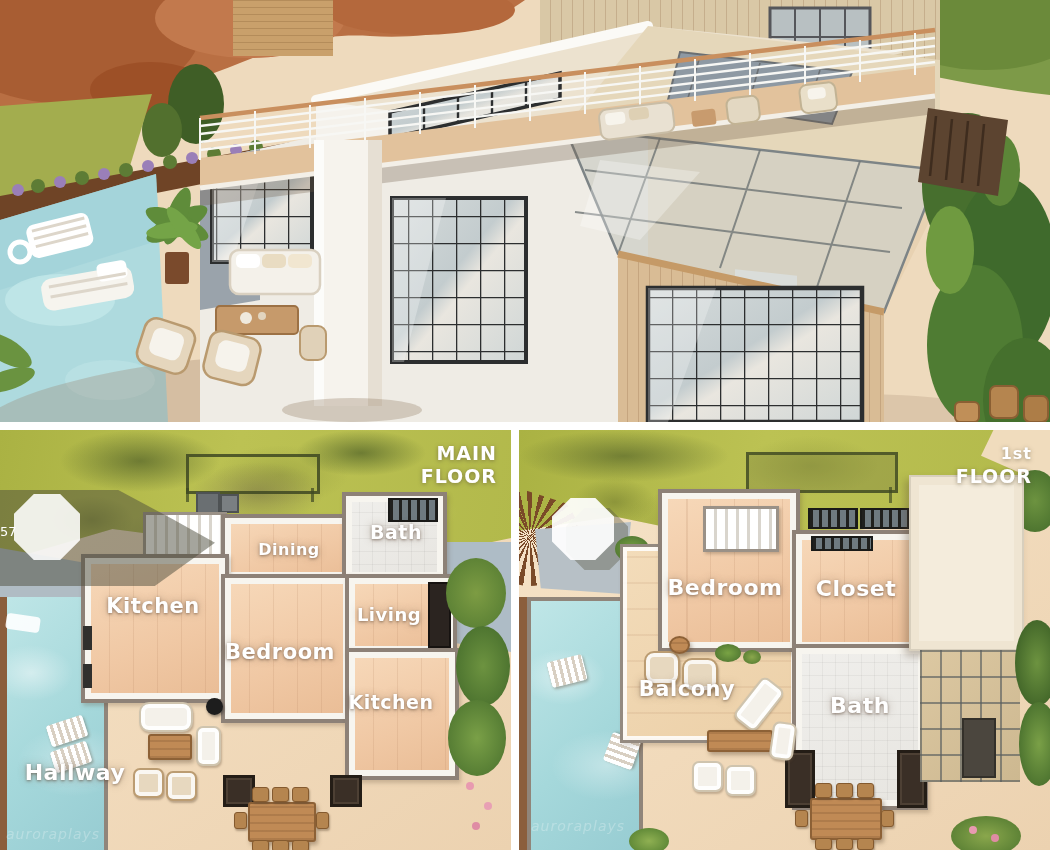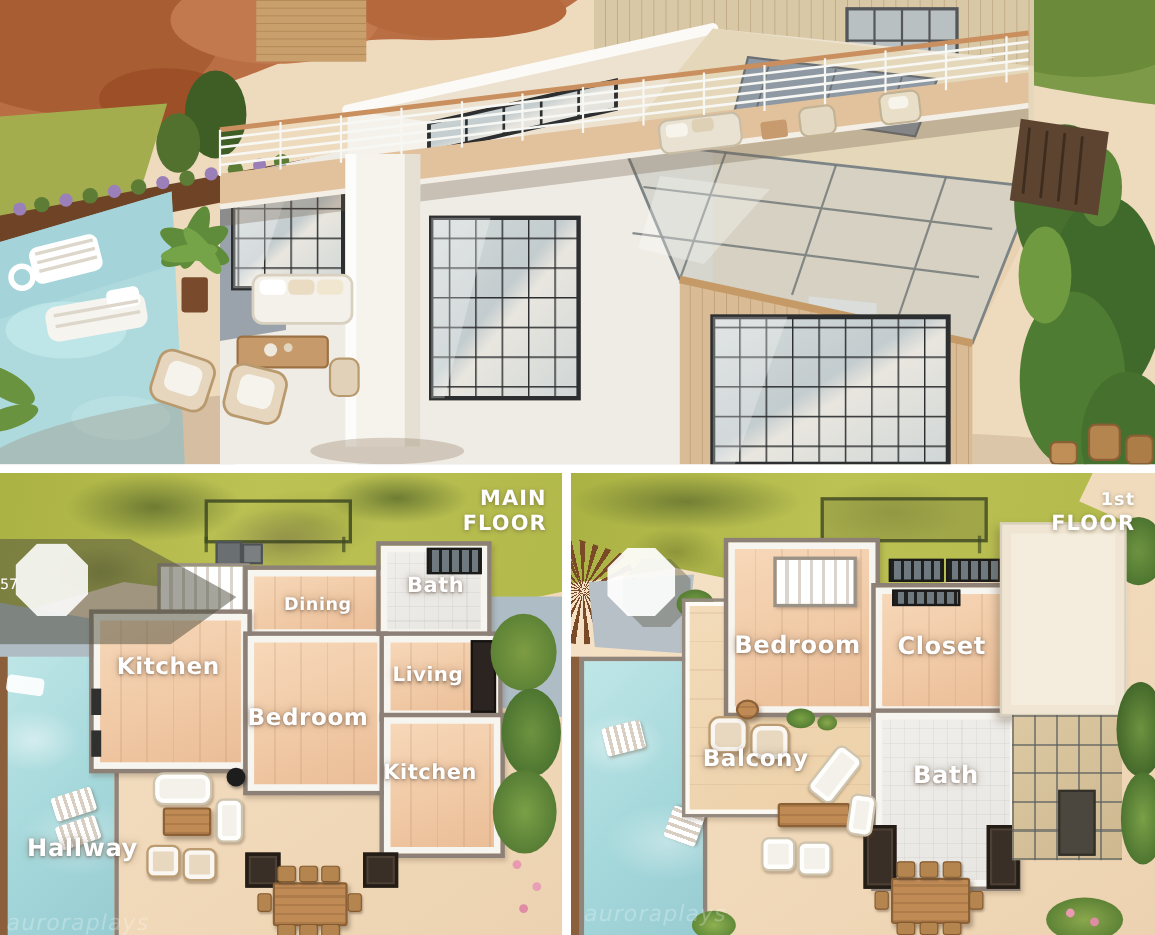--- a/index.html
+++ b/index.html
@@ -41,21 +41,21 @@
   .chair{background:#e7d8bf;border:2px solid #bb9c72;border-radius:7px;
        box-shadow:inset 0 0 0 4px rgba(255,255,255,.8),1px 2px 2px rgba(90,70,50,.35);}
   .wchair{background:#f4f1ea;border:2px solid #cfc4ae;border-radius:7px;
        box-shadow:inset 0 0 0 4px rgba(255,255,255,.9),1px 2px 2px rgba(90,70,50,.3);}
   .wood-table{background:repeating-linear-gradient(0deg,rgba(120,80,45,.25) 0 2px,transparent 2px 8px),#c08a55;
        border:2px solid #8d6136;border-radius:3px;box-shadow:2px 3px 4px rgba(90,70,50,.4);}
   .tchair{background:#b5854f;border:1.5px solid #845a2f;border-radius:3px;box-shadow:1px 2px 2px rgba(90,70,50,.4);}
   .mat{background:#3a2f26;border:3px solid #241d16;box-shadow:inset 0 0 0 2px #4d4034;}
   .stairs{background:repeating-linear-gradient(90deg,#ffffff 0 8px,#d9d5cd 8px 11px);
        border:3px solid #9a9187;box-shadow:2px 2px 3px rgba(90,70,50,.3);}
-  .watermark{position:absolute;color:rgba(255,255,255,.26);font-style:italic;font-size:20px;letter-spacing:1px;}
+  .watermark{position:absolute;color:rgba(255,255,255,.26);font-style:italic;font-size:14px;letter-spacing:1px;}
   .info-box{background:rgba(70,72,54,.78);border-radius:0 10px 10px 0;color:#e9e7de;}
   .info-box div{white-space:nowrap;}
   .dark-grid{background:repeating-linear-gradient(90deg,#20201e 0 3px,#6f7a80 3px 9px),#20201e;border:2px solid #1a1a18;}
 </style>
 </head>
 <body>
 
 <div class="page">
 
   <svg class="abs" style="left:0;top:0" width="1050" height="422" viewBox="0 0 1050 422">

